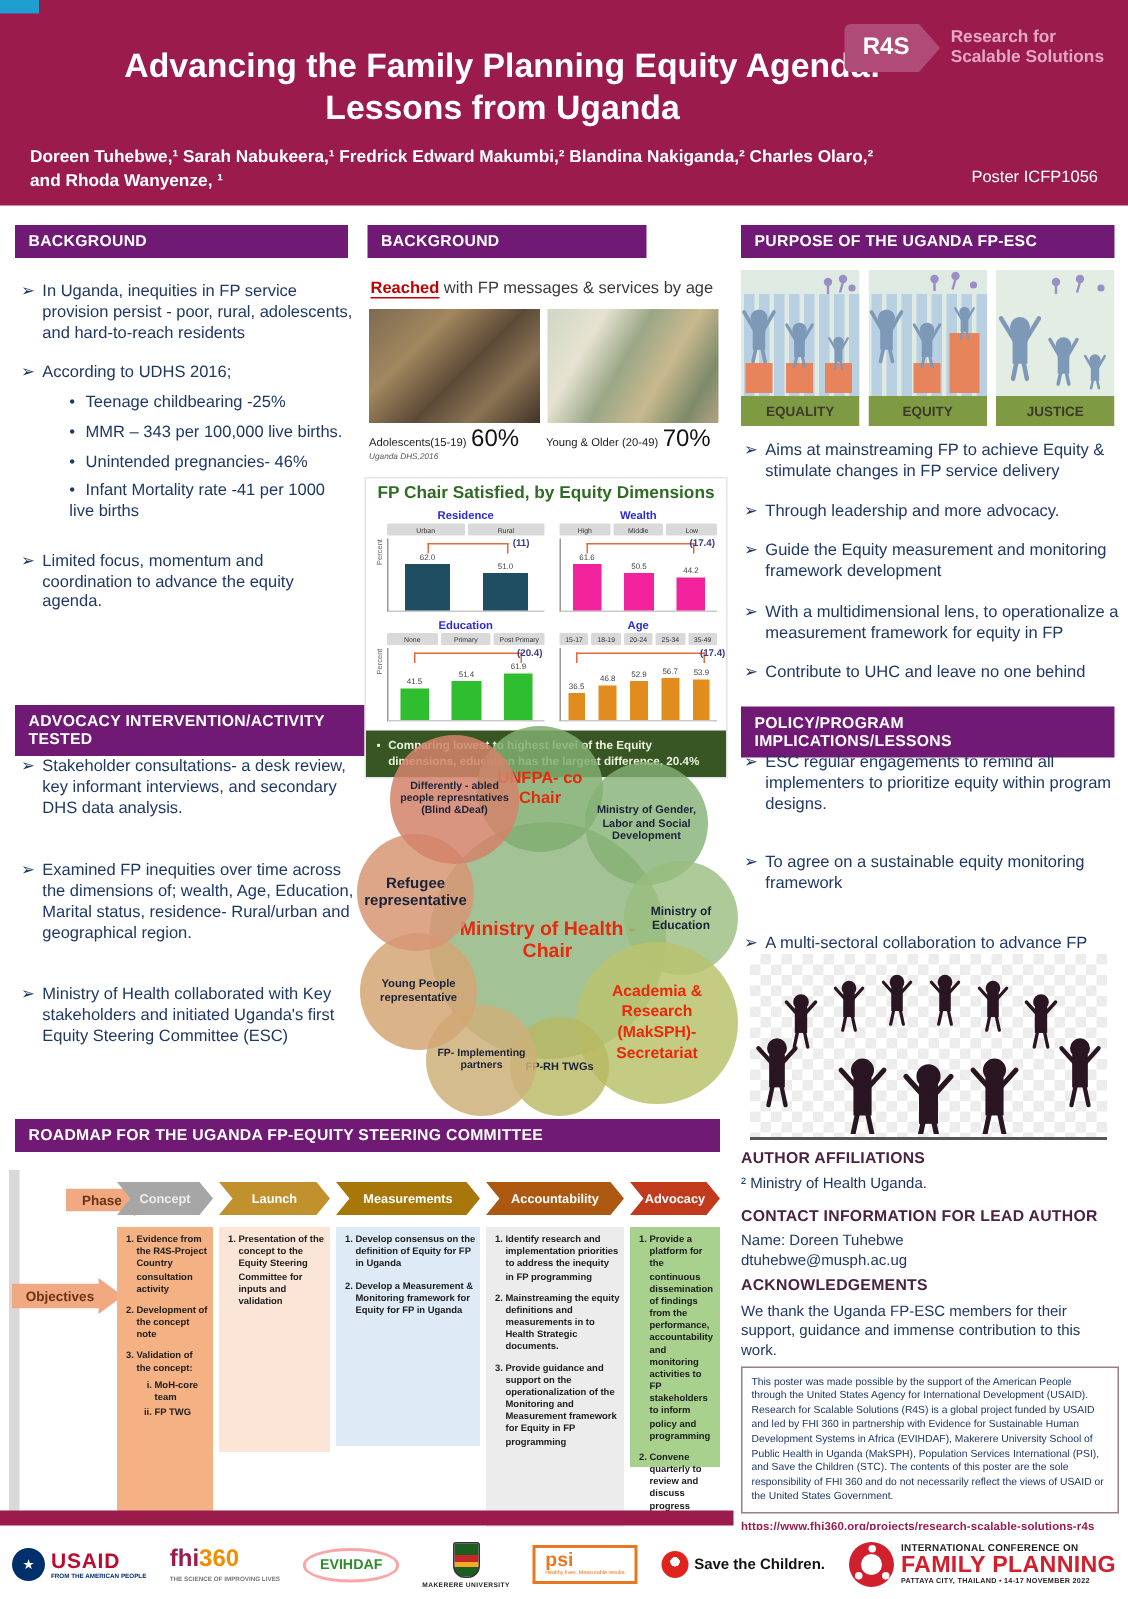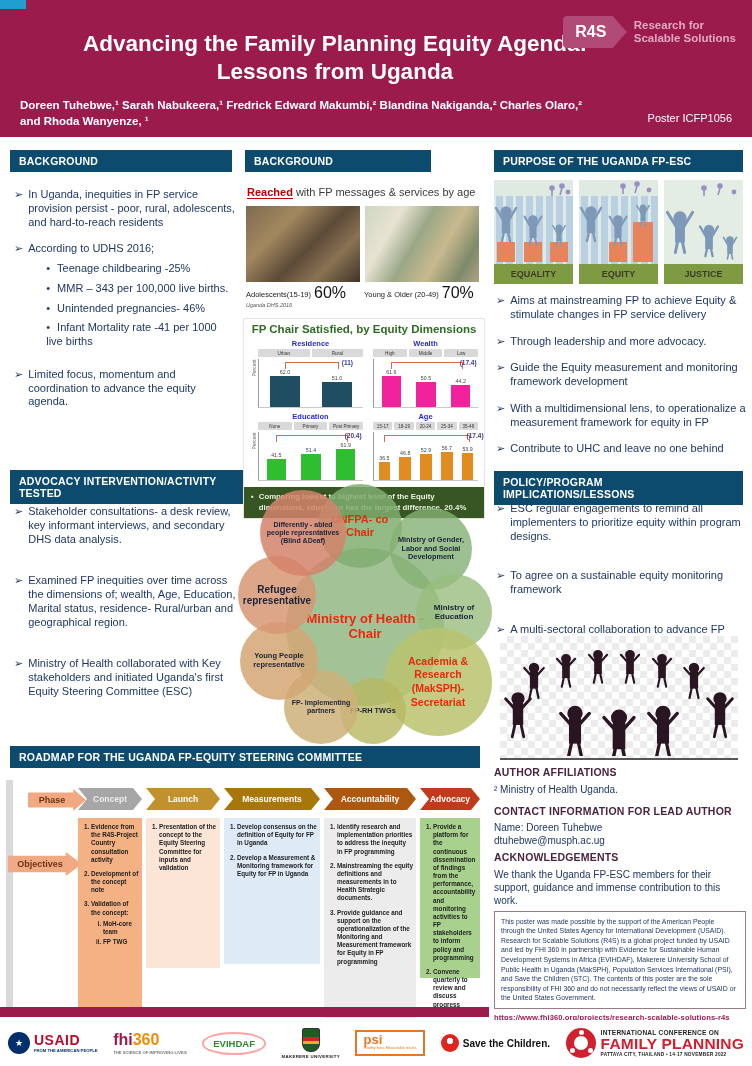--- a/index.html
+++ b/index.html
@@ -10,21 +10,21 @@
   .accent-top{position:absolute;left:0;top:0;width:26px;height:9px;background:#1F9FD0;}
   .accent-bottom{position:absolute;left:0;top:1058px;width:12px;height:8px;background:#1F9FD0;}
   .title{position:absolute;left:55px;top:30px;width:560px;text-align:center;font-size:22.5px;font-weight:bold;line-height:1.25;}
   .authors{position:absolute;left:20px;top:98px;width:580px;font-size:11.5px;font-weight:bold;line-height:1.35;}
   .poster-id{position:absolute;right:20px;top:112px;font-size:11px;}
   .r4s{position:absolute;right:16px;top:16px;display:flex;align-items:center;gap:7px;}
   .r4s-badge{width:56px;height:32px;background:#B04B77;color:#fff;font-weight:bold;font-size:16px;display:flex;align-items:center;justify-content:center;clip-path:polygon(0 0,78% 0,100% 50%,78% 100%,0 100%);border-radius:4px;padding-right:8px;}
   .r4s-name{font-size:11.5px;font-weight:bold;color:#E3A8C2;line-height:1.15;}
 
   
-  .secbar{position:absolute;background:#0c4a6e;color:#fff;font-weight:bold;font-size:10.5px;padding:5px 9px;box-sizing:border-box;letter-spacing:.2px;}
+  .secbar{position:absolute;background:#701a75;color:#fff;font-weight:bold;font-size:10.5px;padding:5px 9px;box-sizing:border-box;letter-spacing:.2px;}
 
   
   .bullets{position:absolute;margin:0;padding:0;list-style:none;color:#1F3864;font-size:11px;line-height:1.25;}
   .bullets>li{margin-bottom:13px;display:flex;}
   .bullets .arr{margin-right:5px;flex:0 0 auto;}
   .subs{margin:6px 0 0 6px;padding-left:12px;list-style:none;}
   .subs li{margin-bottom:6px;}
   .subs li:before{content:"•";margin-right:7px;}
 
   
@@ -547,21 +547,21 @@
     <div class="circ c-educ">Ministry of Education</div>
     <div class="circ c-acad red-t">Academia &amp; Research (MakSPH)- Secretariat</div>
     <div class="circ c-twg">FP-RH TWGs</div>
     <div class="circ c-fpimpl">FP- Implementing partners</div>
     <div class="circ c-young">Young People representative</div>
     <div class="circ c-refugee">Refugee representative</div>
     <div class="circ c-diff">Differently - abled people represntatives (Blind &amp;Deaf)</div>
   </div>
 
   <div class="rm-strip"></div>
-  <div class="arrow-tag" style="left:28px;top:789px;width:58px;">Phase</div>
+  <div class="arrow-tag" style="left:44px;top:789px;width:58px;">Phase</div>
   <div class="chev" style="left:78px;width:64px;background:#A6A6A6;color:#ECECEC;">Concept</div>
   <div class="chev" style="left:146px;width:74px;background:#C0912C;">Launch</div>
   <div class="chev" style="left:224px;width:96px;background:#A8770A;">Measurements</div>
   <div class="chev" style="left:324px;width:92px;background:#AC5810;">Accountability</div>
   <div class="chev" style="left:420px;width:60px;background:#C23A1C;">Advocacy</div>
   <div class="arrow-tag" style="left:8px;top:852px;width:74px;height:24px;">Objectives</div>
 
   <div class="rbox" style="left:78px;width:64px;height:196px;background:#F4B183;">
     <ol>
       <li>Evidence from the R4S-Project Country consultation activity</li>

